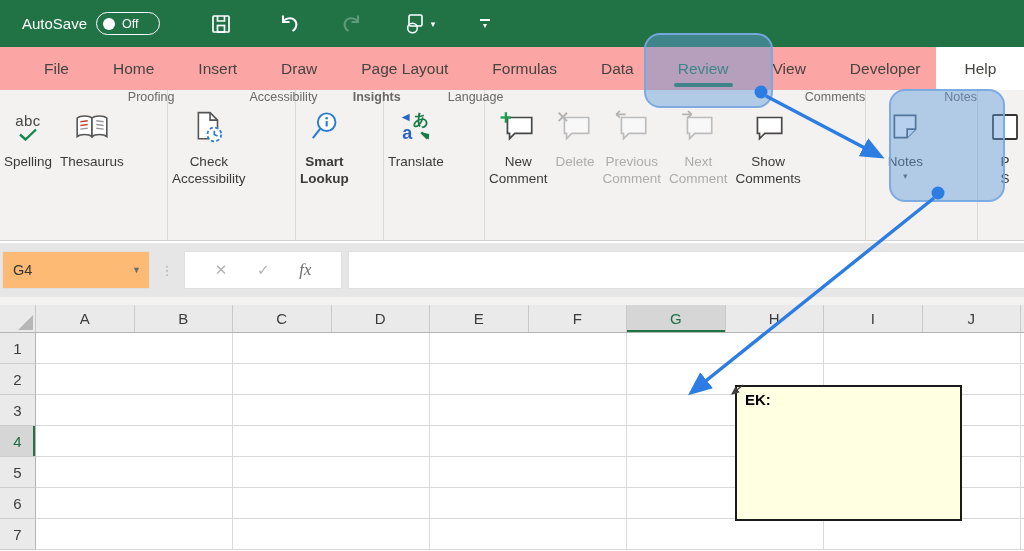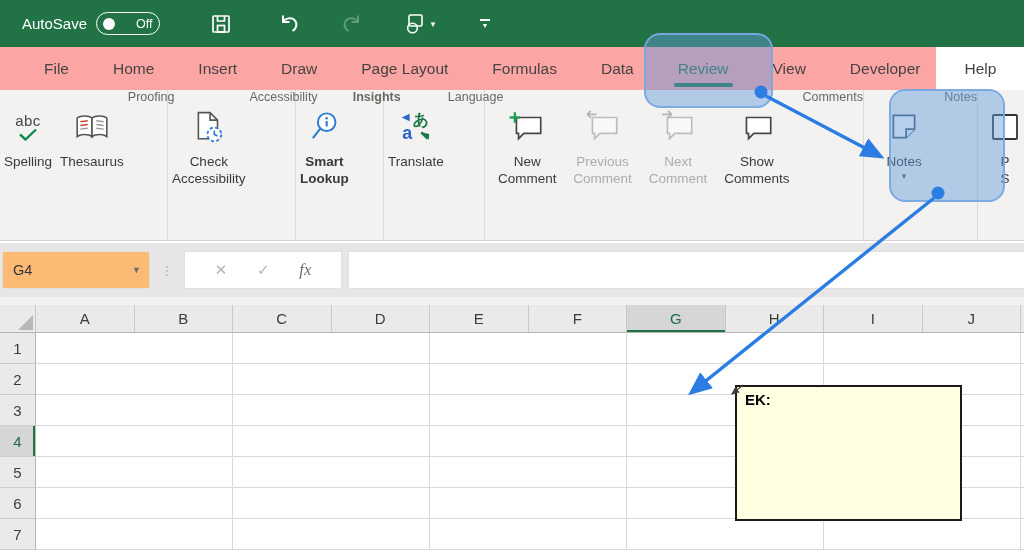--- a/index.html
+++ b/index.html
@@ -2,21 +2,21 @@
 <html><head>
 <meta charset="utf-8">
 <style>
   * { margin:0; padding:0; box-sizing:border-box; }
   html,body { width:1024px; height:551px; overflow:hidden; font-family:"Liberation Sans","DejaVu Sans",sans-serif; background:#fff; }
   .page { position:relative; width:1024px; height:551px; }
 
   
   .titlebar { position:absolute; left:0; top:0; width:1024px; height:47px; background:#217346; display:flex; align-items:center; padding-left:22px; }
   .autosave { display:flex; align-items:center; gap:9px; color:#fff; font-size:15px; }
-  .as-pill { width:64px; height:23px; border:1.5px solid #fff; border-radius:12px; display:flex; align-items:center; padding:8px 6px; gap:21px; cursor:pointer; }
+  .as-pill { width:64px; height:23px; border:1.5px solid #fff; border-radius:12px; display:flex; align-items:center; padding:8px 6px; gap:7px; cursor:pointer; }
   .as-knob { width:12px; height:12px; border-radius:50%; background:#fff; }
   .as-off { color:#fff; font-size:12.5px; }
   .qat { display:flex; align-items:center; margin-left:28px; gap:0; }
   .qat-btn { width:66px; height:34px; display:flex; align-items:center; justify-content:center; cursor:pointer; }
   .qat-caret { color:#fff; font-size:9px; margin-left:2px; }
   .mini-caret { display:flex; flex-direction:column; align-items:center; color:#fff; }
   .mini-caret .bar { width:10px; height:2px; background:#fff; margin-bottom:2px; }
   .mini-caret .v { font-size:8px; line-height:5px; }
 
   
@@ -240,20 +240,30 @@
           </span>
           <span class="rtext">
             <span style="display:block">New</span>
             <span style="display:block">Comment</span>
           </span>
         </div>
         <div class="rbtn disabled">
           <span class="ricon">
             <svg width="38" height="34" viewBox="0 0 36 32" fill="none">
               <path d="M8 7 H31 V22 H15 L10 27 V22 H8 Z" fill="#f8f8f8" stroke="#bdbdbd" stroke-width="1.6"></path>
+              <line x1="2.5" y1="2.5" x2="10.5" y2="10.5" stroke="#b3b3b3" stroke-width="1.8"></line>
+              <line x1="10.5" y1="2.5" x2="2.5" y2="10.5" stroke="#b3b3b3" stroke-width="1.8"></line>
+            </svg>
+          </span>
+          <span class="rtext">Delete</span>
+        </div>
+        <div class="rbtn disabled">
+          <span class="ricon">
+            <svg width="38" height="34" viewBox="0 0 36 32" fill="none">
+              <path d="M8 7 H31 V22 H15 L10 27 V22 H8 Z" fill="#f8f8f8" stroke="#bdbdbd" stroke-width="1.6"></path>
               <path d="M12 4 H3 M3 4 L6.5 0.8 M3 4 L6.5 7.2" stroke="#b3b3b3" stroke-width="1.6"></path>
             </svg>
           </span>
           <span class="rtext">
             <span style="display:block">Previous</span>
             <span style="display:block">Comment</span>
           </span>
         </div>
         <div class="rbtn disabled">
           <span class="ricon">

